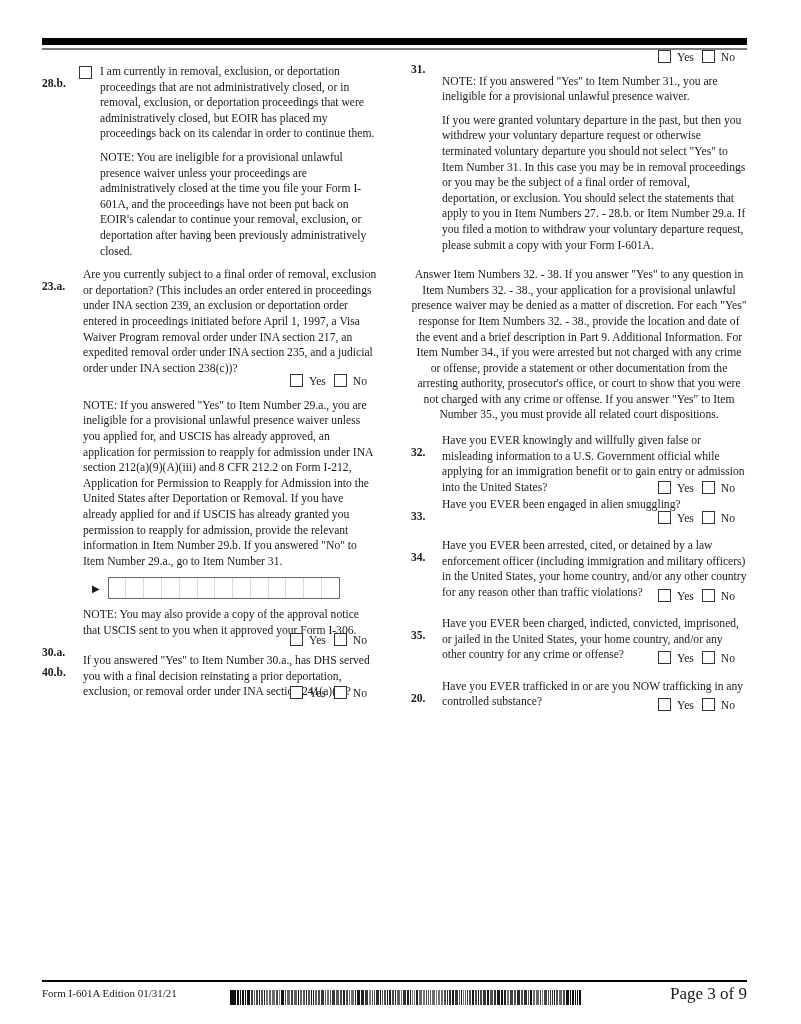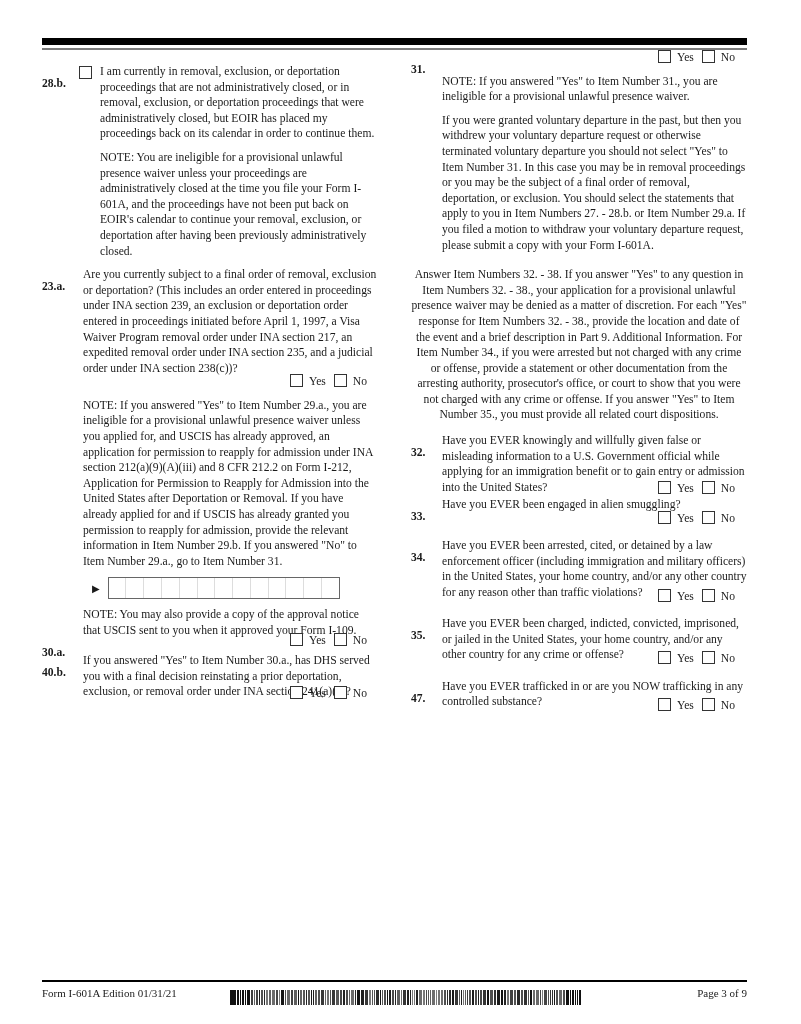--- a/index.html
+++ b/index.html
@@ -27,21 +27,21 @@
   .yn .lab { margin-right: 8px; }
   .yn .lab:last-child { margin-right: 12px; }
   .receipt { display: flex; align-items: center; margin: 4px 0 8px 50px; }
   .arrow { font-size: 10px; margin-right: 8px; }
   .rbox { display: flex; border: 1.5px solid #666; height: 20px; width: 230px; }
   .rcell { flex: 1; border-right: 1px solid #ddd; }
   .rcell:last-child { border-right: none; }
   .para { margin: 6px 0 10px 0; text-align: center; }
   .footer-line { position: absolute; left: 42px; top: 980px; width: 705px; height: 1.5px; background: #000; }
   .footer-left { position: absolute; left: 42px; top: 986px; font-size: 11px; }
-  .footer-right { position: absolute; right: 54px; top: 986px; font-size: 11px; }
+  .footer-right { position: absolute; right: 54px; top: 986px; font-size: 17px; }
   .barcode { position: absolute; left: 230px; top: 990px; width: 365px; height: 15px; display: flex; align-items: stretch; }
   .barcode span { display: block; background: #111; margin-right: 1px; }
 </style>
 </head>
 <body>
 
 <div class="topbar"></div>
 <div class="topline"></div>
 
 <div class="col left">
@@ -78,21 +78,21 @@
         <div class="rcell"></div>
         <div class="rcell"></div>
         <div class="rcell"></div>
         <div class="rcell"></div>
         <div class="rcell"></div>
         <div class="rcell"></div>
         <div class="rcell"></div>
       </div>
   </div>
   <div class="note">
-    <b>NOTE:</b><span>  You may also provide a copy of the approval notice that USCIS sent to you when it approved your Form I-109.</span>
+    <b>NOTE:</b><span>  You may also provide a copy of the approval notice that USCIS sent to you when it approved your Form I-306.</span>
   </div>
 
   <div class="item">
     <span class="num">30.a.</span>
     <div class="yn" style="margin-top:-14px">
       <span class="cb"></span><span class="lab">Yes</span><span class="cb"></span><span class="lab">No</span>
     </div>
   </div>
 
   <div class="item">
@@ -148,21 +148,21 @@
 
   <div class="item" style="margin-bottom:12px">
     <span class="num">35.</span>
     <span>Have you </span><b>EVER</b><span> been charged, indicted, convicted, imprisoned, or jailed in the United States, your home country, and/or any other country for any crime or offense?</span>
     <div class="yn" style="margin-top:-12px">
       <span class="cb"></span><span class="lab">Yes</span><span class="cb"></span><span class="lab">No</span>
     </div>
   </div>
 
   <div class="item">
-    <span class="num">47.</span>
+    <span class="num">20.</span>
     <span>Have you </span><b>EVER</b><span> trafficked in or are you </span><b>NOW</b><span> trafficking in any controlled substance?</span>
     <div class="yn" style="margin-top:-12px">
       <span class="cb"></span><span class="lab">Yes</span><span class="cb"></span><span class="lab">No</span>
     </div>
   </div>
 </div>
 
 <div class="footer-line"></div>
 <div class="footer-left">Form I-601A  Edition  01/31/21</div>
 <div class="barcode" id="barcode">

